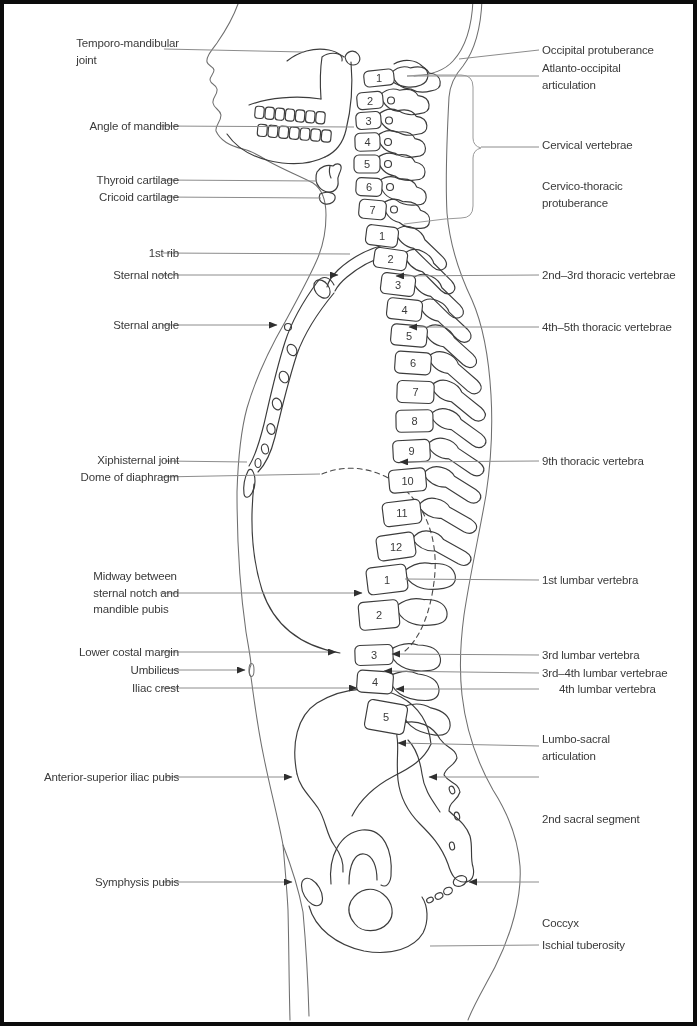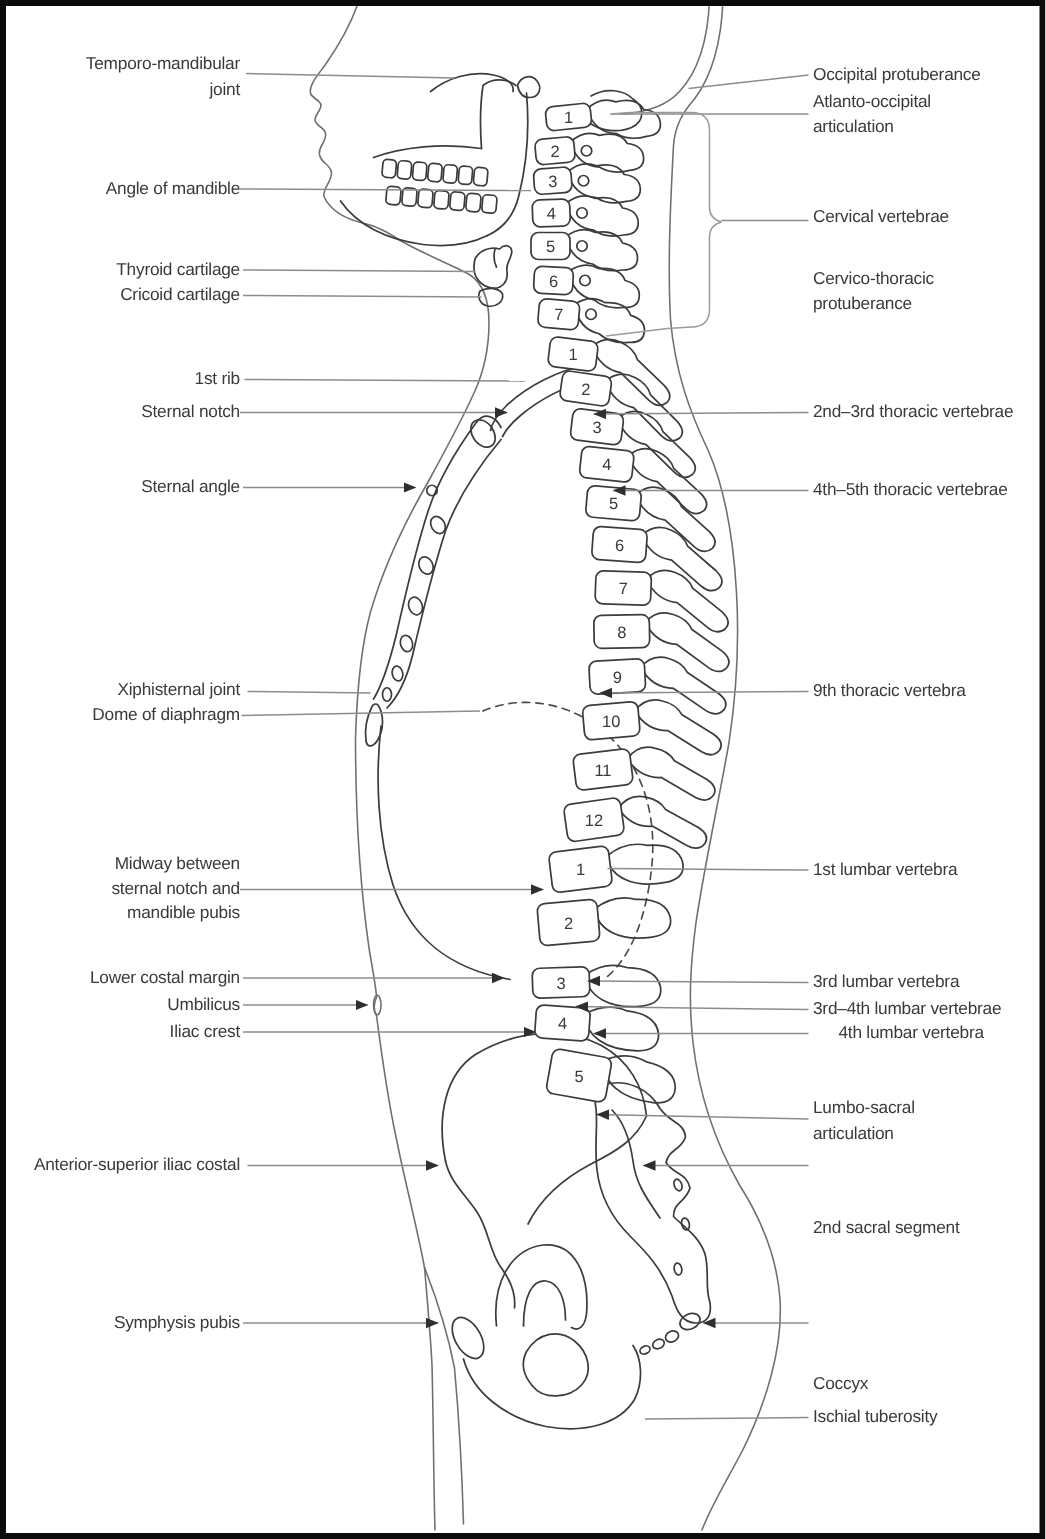--- a/index.html
+++ b/index.html
@@ -9,21 +9,21 @@
   }
   .frame{
     position:absolute;inset:0;border:4px solid #0b0b0b;box-sizing:border-box;
     pointer-events:none;z-index:5;
   }
   svg.fig{position:absolute;top:0;left:0;z-index:1;}
   .lbl{
     position:absolute;font-size:11.5px;line-height:16.5px;color:#3a3a3a;
     white-space:pre-line;letter-spacing:-0.15px;z-index:2;
   }
-  .lbl.left{right:537px;text-align:right;}
+  .lbl.left{right:518px;text-align:left;}
   .lbl.right{left:542px;text-align:left;}
   .bone{stroke:#3c3c3c;stroke-width:1.15;fill:none;stroke-linecap:round;stroke-linejoin:round;}
   .bonefill{stroke:#3c3c3c;stroke-width:1.15;fill:#ffffff;stroke-linejoin:round;}
   .body-line{stroke:#6f6f6f;stroke-width:1.05;fill:none;stroke-linecap:round;stroke-linejoin:round;}
   .ldr{stroke:#8c8c8c;stroke-width:1;fill:none;}
   .brk{stroke:#9a9a9a;stroke-width:1;fill:none;}
   .dome{stroke:#4a4a4a;stroke-width:1.1;fill:none;stroke-dasharray:5 4;stroke-linecap:round;}
   .num{font-size:11px;fill:#3a3a3a;text-anchor:middle;font-family:"Liberation Sans",sans-serif;}
 </style>
 </head>
@@ -331,21 +331,21 @@
     <div class="lbl left" style="top: 267px;">Sternal notch</div>
     <div class="lbl left" style="top: 317px;">Sternal angle</div>
     <div class="lbl left" style="top: 452px;">Xiphisternal joint</div>
     <div class="lbl left" style="top: 469px;">Dome of diaphragm</div>
     <div class="lbl left" style="top: 568px;">Midway between
 sternal notch and
 mandible pubis</div>
     <div class="lbl left" style="top: 644px;">Lower costal margin</div>
     <div class="lbl left" style="top: 662px;">Umbilicus</div>
     <div class="lbl left" style="top: 680px;">Iliac crest</div>
-    <div class="lbl left" style="top: 769px;">Anterior-superior iliac costal</div>
+    <div class="lbl left" style="top: 769px;">Anterior-superior iliac pubis</div>
     <div class="lbl left" style="top: 874px;">Symphysis pubis</div>
     <div class="lbl right" style="top: 42px;">Occipital protuberance</div>
     <div class="lbl right" style="top: 60px;">Atlanto-occipital
 articulation</div>
     <div class="lbl right" style="top: 137px;">Cervical vertebrae</div>
     <div class="lbl right" style="top: 178px;">Cervico-thoracic
 protuberance</div>
     <div class="lbl right" style="top: 267px;">2nd–3rd thoracic vertebrae</div>
     <div class="lbl right" style="top: 319px;">4th–5th thoracic vertebrae</div>
     <div class="lbl right" style="top: 453px; text-align: right;">9th thoracic vertebra</div>

